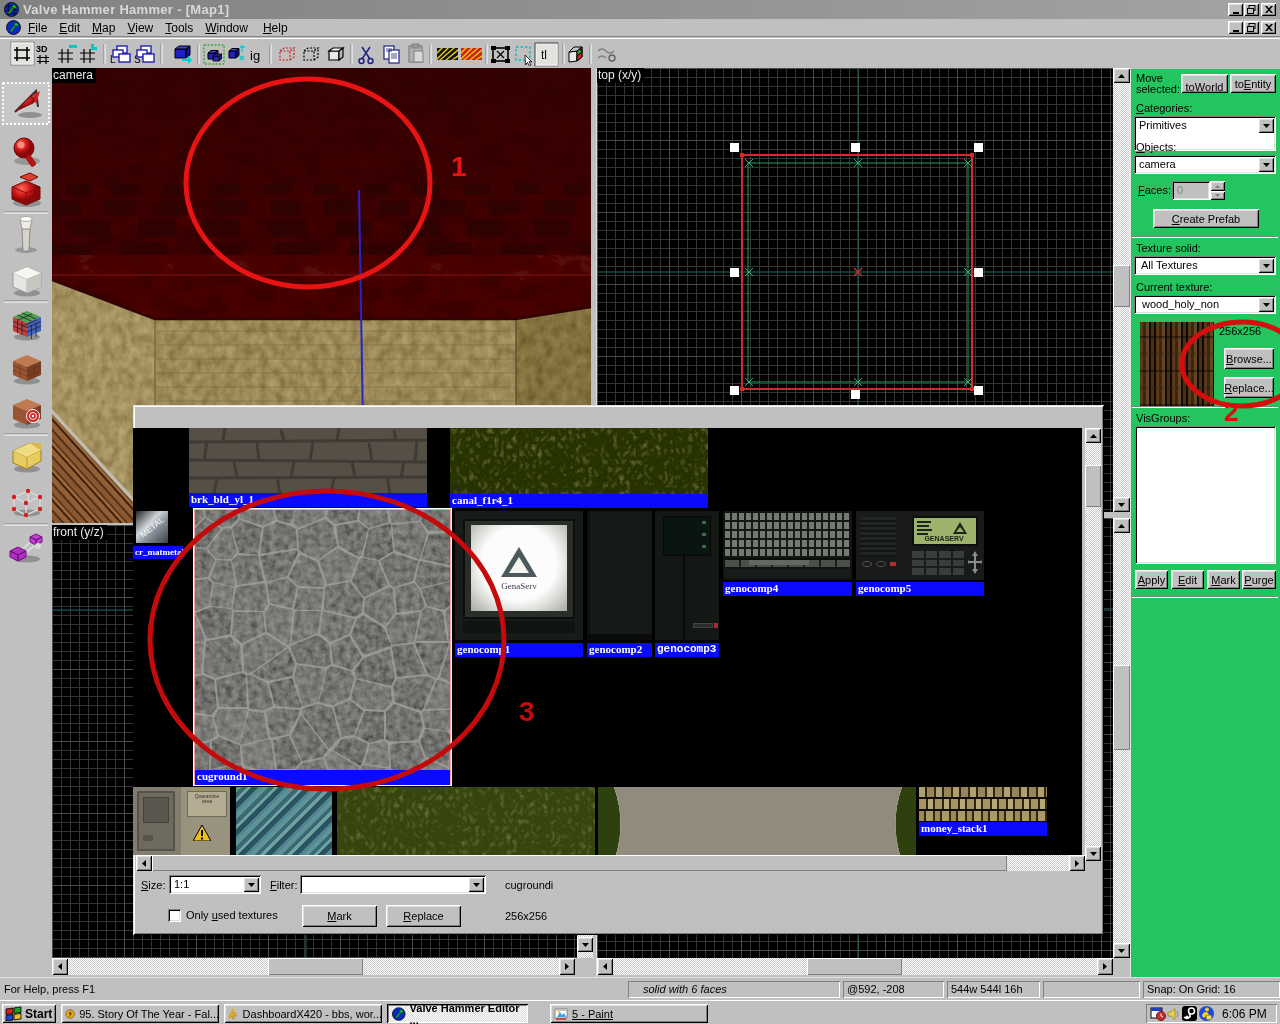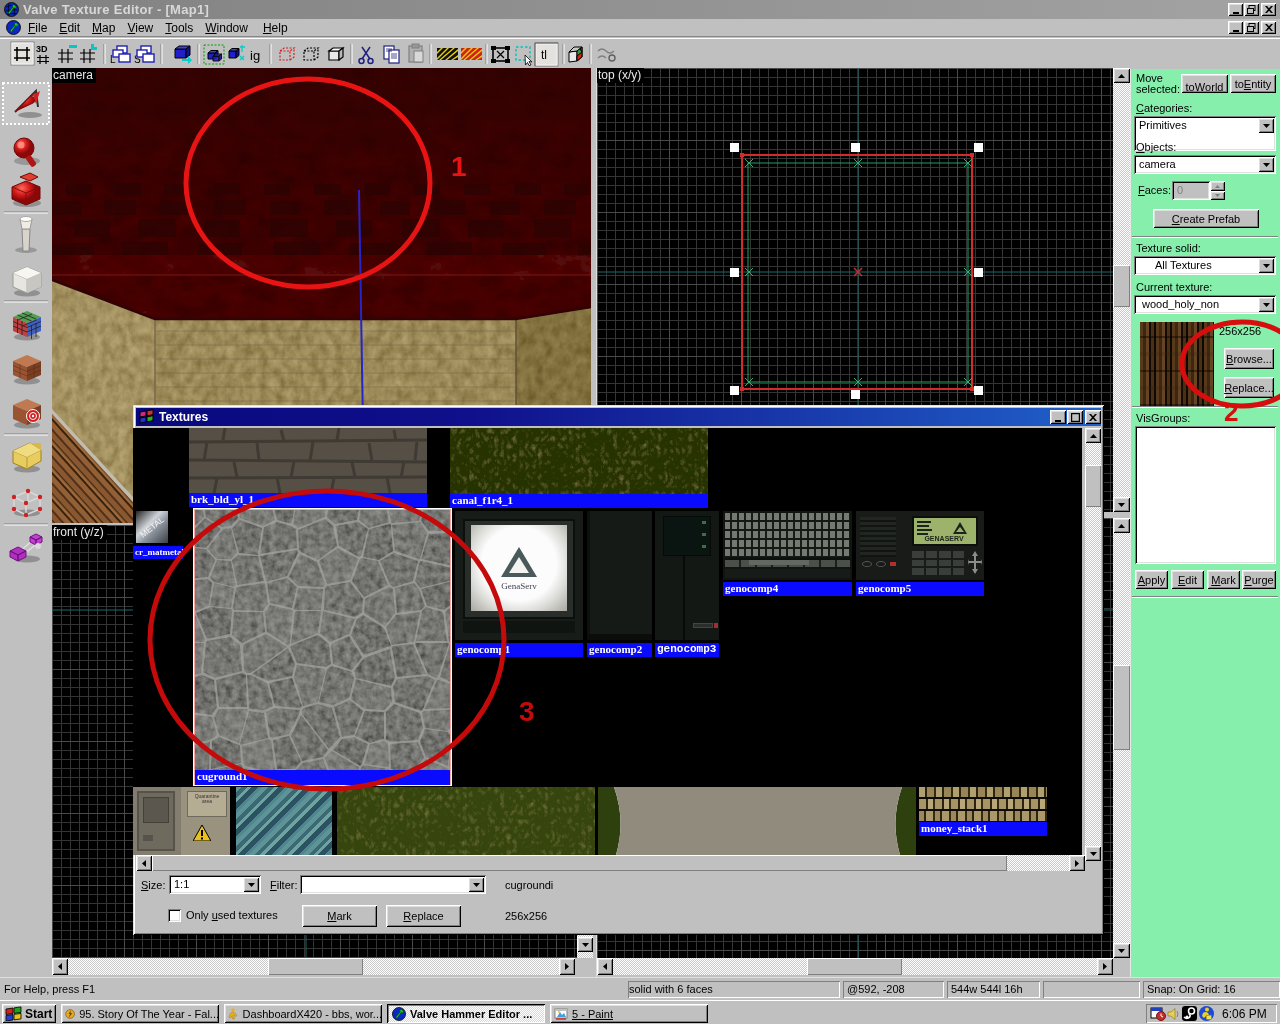--- a/index.html
+++ b/index.html
@@ -27,21 +27,21 @@
 </style>
 </head>
 <body>
 
 <div class="abs" style="left:0;top:0;width:1280px;height:19px;background:linear-gradient(to right,#818181,#a3a3a3);">
   <svg class="abs" style="left:4px;top:2px" width="15" height="15" viewBox="0 0 15 15">
     <circle cx="7.5" cy="7.5" r="7" fill="#0a28c4" stroke="#000" stroke-width="0.8"></circle>
     <path d="M2 5 Q7 2 13 4 M1.5 9 Q7 7 13.5 8 M3 12.5 Q8 11 12.5 11.5 M5 1.5 Q3.5 7 5 13.5 M10 1.5 Q11.5 7 10 13.5" stroke="#000" stroke-width="0.7" fill="none"></path>
     <path d="M4 11 L9 5 L8 4 L10 2.5 L12.5 5 L11 6.5 L10 5.5 L5.5 12 Z" fill="#18d018" stroke="#004400" stroke-width="0.5"></path>
   </svg>
-  <span style="position:absolute;left:23px;top:2px;font-weight:bold;font-size:13px;color:#d8d8d8;letter-spacing:0.3px;">Valve Texture Editor - [Map1]</span>
+  <span style="position:absolute;left:23px;top:2px;font-weight:bold;font-size:13px;color:#d8d8d8;letter-spacing:0.3px;">Valve Hammer Hammer - [Map1]</span>
   <div class="abs btn" style="left:1228px;top:3px;width:15px;height:13px;">
       <div style="width:6px;height:2px;background:#000;margin-top:7px;"></div>
     </div>
   <div class="abs btn" style="left:1244px;top:3px;width:15px;height:13px;">
      <svg width="9" height="9">
         <rect x="2" y="0.5" width="6" height="5" fill="none" stroke="#000"></rect>
         <rect x="0.5" y="3.5" width="6" height="5" fill="#c0c0c0" stroke="#000"></rect>
       </svg>
   </div>
   <div class="abs btn" style="left:1261px;top:3px;width:15px;height:13px;">
@@ -610,21 +610,21 @@
       </div>
     <div class="arrowbtn abs" style="left:500px;top:0;width:16px;height:17px;">
         <svg width="4" height="7">
           <path d="M4 3.5 L0 0 L0 7 Z"></path>
         </svg>
       </div>
     <div class="abs raised1" style="left:210px;top:0;width:95px;height:17px;background:#c0c0c0;"></div>
   </div>
 </div>
 
-<div id="rightpanel" class="abs" style="left:1130px;top:69px;width:150px;height:908px;background:#86efac;box-shadow:inset 1px 0 0 #e8e8e8;">
+<div id="rightpanel" class="abs" style="left:1130px;top:69px;width:150px;height:908px;background:#22c55e;box-shadow:inset 1px 0 0 #e8e8e8;">
   <div class="abs" style="left:6px;top:4px;line-height:11px;">Move<br>selected:</div>
   <div class="abs btn" style="left:51px;top:5px;width:47px;height:19px;align-items:flex-end;">to<u>W</u>orld</div>
   <div class="abs btn" style="left:100px;top:5px;width:46px;height:19px;">to<u>E</u>ntity</div>
   <div class="abs" style="left:6px;top:33px;"><u>C</u>ategories:</div>
   <div class="abs field" style="left:4px;top:47px;width:142px;height:35px;">
     <span style="position:absolute;left:5px;top:3px;">Primitives</span>
     <div class="arrowbtn abs" style="right:2px;top:2px;width:16px;height:15px;">
         <svg width="7" height="4">
           <path d="M3.5 4 L7 0 L0 0 Z"></path>
         </svg>
@@ -650,21 +650,21 @@
     <div class="arrowbtn abs" style="left:0;top:10px;width:15px;height:9px;">
         <svg width="5" height="3">
           <path d="M2.5 3 L5 0 L0 0Z" fill="#808080"></path>
         </svg>
       </div>
   </div>
   <div class="abs btn" style="left:23px;top:140px;width:106px;height:19px;"><u>C</u>reate Prefab</div>
   <div class="abs" style="left:2px;top:167px;width:146px;height:2px;box-shadow:inset 0 1px 0 #808080, inset 0 -1px 0 #fff;"></div>
   <div class="abs" style="left:6px;top:173px;">Texture solid:</div>
   <div class="abs field" style="left:4px;top:187px;width:142px;height:19px;">
-    <span style="position:absolute;left:21px;top:3px;">All Textures</span>
+    <span style="position:absolute;left:7px;top:3px;">All Textures</span>
     <div class="arrowbtn abs" style="right:2px;top:2px;width:16px;height:15px;">
         <svg width="7" height="4">
           <path d="M3.5 4 L7 0 L0 0 Z"></path>
         </svg>
       </div>
   </div>
   <div class="abs" style="left:6px;top:212px;">Current texture:</div>
   <div class="abs field" style="left:4px;top:226px;width:142px;height:19px;">
     <span style="position:absolute;left:8px;top:3px;">wood_holy_non</span>
     <div class="arrowbtn abs" style="right:2px;top:2px;width:16px;height:15px;">
@@ -683,44 +683,20 @@
   <div class="abs field" style="left:5px;top:357px;width:141px;height:138px;"></div>
   <div class="abs btn" style="left:5px;top:501px;width:33px;height:19px;"><u>A</u>pply</div>
   <div class="abs btn" style="left:41px;top:501px;width:33px;height:19px;"><u>E</u>dit</div>
   <div class="abs btn" style="left:77px;top:501px;width:33px;height:19px;"><u>M</u>ark</div>
   <div class="abs btn" style="left:112px;top:501px;width:34px;height:19px;"><u>P</u>urge</div>
   <div class="abs" style="left:2px;top:527px;width:146px;height:2px;box-shadow:inset 0 1px 0 #808080, inset 0 -1px 0 #fff;"></div>
 </div>
 
 <div id="dialog" class="abs raised" style="left:133px;top:405px;width:971px;height:530px;background:#c0c0c0;">
 
-  <div class="abs" style="left:3px;top:3px;width:965px;height:18px;background:linear-gradient(to right,#08087e 0%,#10108c 35%,#2060c8 100%);">
-    <svg class="abs" style="left:3px;top:1px" width="16" height="16" viewBox="0 0 16 16">
-      <g transform="translate(1,2) skewY(-10)">
-        <rect x="0" y="1" width="6" height="5" fill="#d02880" stroke="#000" stroke-width="1"></rect>
-        <rect x="7" y="1" width="6" height="5" fill="#d03030" stroke="#000" stroke-width="1"></rect>
-        <rect x="0" y="7" width="6" height="5" fill="#2830d0" stroke="#000" stroke-width="1"></rect>
-        <rect x="7" y="7" width="6" height="5" fill="#28b028" stroke="#000" stroke-width="1"></rect>
-      </g>
-    </svg>
-    <span style="position:absolute;left:23px;top:2px;font-weight:bold;font-size:12px;color:#fff;">Textures</span>
-    <div class="abs btn" style="left:914px;top:2px;width:16px;height:14px;">
-        <div style="width:6px;height:2px;background:#000;margin-top:7px;"></div>
-      </div>
-    <div class="abs btn" style="left:931px;top:2px;width:16px;height:14px;">
-        <svg width="9" height="9">
-          <rect x="0.5" y="0.5" width="8" height="8" fill="none" stroke="#000" stroke-width="1.4"></rect>
-        </svg>
-      </div>
-    <div class="abs btn" style="left:949px;top:2px;width:16px;height:14px;">
-        <svg width="8" height="7" viewBox="0 0 8 7">
-          <path d="M0 0 L2 0 L4 2.2 L6 0 L8 0 L5 3.5 L8 7 L6 7 L4 4.8 L2 7 L0 7 L3 3.5 Z" fill="#000"></path>
-        </svg>
-      </div>
-  </div>
 
   <div class="abs" style="left:0px;top:23px;width:949px;height:427px;background:#000;overflow:hidden;">
 
     <svg class="abs" style="left:56px;top:0" width="238" height="65">
       <defs>
           <filter id="stonef">
             <feTurbulence type="fractalNoise" baseFrequency="0.08 0.1" numOctaves="4" seed="21"></feTurbulence>
             <feColorMatrix type="matrix" values="0 0 0 0 0.50 0 0 0 0 0.48 0 0 0 0 0.44 0 0 0 0 1"></feColorMatrix>
             <feComposite operator="in" in2="SourceGraphic"></feComposite>
             <feBlend in2="SourceGraphic" mode="multiply"></feBlend>
@@ -1050,21 +1026,21 @@
   <ellipse cx="308" cy="183" rx="122" ry="104" fill="none" stroke="#e81414" stroke-width="5"></ellipse>
   <text x="451" y="176" font-size="28" font-weight="bold" fill="#e81414" font-family="Liberation Sans">1</text>
   <ellipse cx="1242" cy="364" rx="60" ry="42" fill="none" stroke="#d80e0e" stroke-width="5"></ellipse>
   <text x="1224" y="421" font-size="26" font-weight="bold" fill="#d80e0e" font-family="Liberation Sans">2</text>
   <ellipse cx="327" cy="640" rx="177" ry="149" fill="none" stroke="#c40a0a" stroke-width="5"></ellipse>
   <text x="519" y="721" font-size="28" font-weight="bold" fill="#c40a0a" font-family="Liberation Sans">3</text>
 </svg>
 
 <div class="abs" style="left:0;top:977px;width:1280px;height:23px;background:#c0c0c0;border-top:1px solid #dfdfdf;">
   <span style="position:absolute;left:4px;top:5px;">For Help, press F1</span>
-  <div class="abs sunken1" style="left:628px;top:3px;width:212px;height:17px;padding:2px 1px;">solid with 6 faces</div>
+  <div class="abs sunken1" style="left:628px;top:3px;width:212px;height:17px;padding:2px 15px;font-style:italic;">solid with 6 faces</div>
   <div class="abs sunken1" style="left:843px;top:3px;width:101px;height:17px;padding:2px 4px;">@592, -208</div>
   <div class="abs sunken1" style="left:947px;top:3px;width:93px;height:17px;padding:2px 4px;">544w 544l 16h</div>
   <div class="abs sunken1" style="left:1043px;top:3px;width:97px;height:17px;"></div>
   <div class="abs sunken1" style="left:1143px;top:3px;width:137px;height:17px;padding:2px 4px;">Snap: On Grid: 16</div>
 </div>
 
 <div id="taskbar" class="abs" style="left:0;top:1000px;width:1280px;height:24px;background:#c0c0c0;border-top:1px solid #fff;">
   <div class="abs btn" style="left:2px;top:3px;width:54px;height:19px;justify-content:flex-start;padding-left:3px;">
     <svg width="17" height="15" viewBox="0 0 17 15">
       <g transform="translate(1,1) skewY(-8)">
@@ -1083,21 +1059,21 @@
       </svg>
     <span style="margin-left:4px;">95. Story Of The Year - Fal...</span>
   </div>
   <div class="abs btn" style="left:224px;top:3px;width:158px;height:19px;justify-content:flex-start;padding-left:4px;white-space:nowrap;overflow:hidden;">
     <svg width="13" height="14" viewBox="0 0 13 14">
         <circle cx="6" cy="2.5" r="2.2" fill="#e8b020"></circle>
         <path d="M3 6 Q6 4 9 6 L11 9 L9 10 L7 8 L8 13 L5.5 13 L5 9 L3 12 L1 11 Z" fill="#e8b020" stroke="#a07010" stroke-width="0.5"></path>
       </svg>
     <span style="margin-left:4px;">DashboardX420 - bbs, wor...</span>
   </div>
-  <div class="abs" style="left:387px;top:3px;width:158px;height:19px;background-image:conic-gradient(#fff 25%, #d8d8d8 0 50%, #fff 0 75%, #d8d8d8 0);background-size:2px 2px;box-shadow:inset 1px 1px 0 #000, inset -1px -1px 0 #fff, inset 2px 2px 0 #808080;display:flex;align-items:center;padding-left:5px;">
+  <div class="abs" style="left:387px;top:3px;width:141px;height:19px;background-image:conic-gradient(#fff 25%, #d8d8d8 0 50%, #fff 0 75%, #d8d8d8 0);background-size:2px 2px;box-shadow:inset 1px 1px 0 #000, inset -1px -1px 0 #fff, inset 2px 2px 0 #808080;display:flex;align-items:center;padding-left:5px;">
     <svg width="14" height="14" viewBox="0 0 15 15">
         <circle cx="7.5" cy="7.5" r="7" fill="#0a28c4" stroke="#000" stroke-width="0.8"></circle>
         <path d="M4 11 L9 5 L8 4 L10 2.5 L12.5 5 L11 6.5 L10 5.5 L5.5 12 Z" fill="#18d018" stroke="#004400" stroke-width="0.5"></path>
       </svg>
     <b style="margin-left:4px;">Valve Hammer Editor ...</b>
   </div>
   <div class="abs btn" style="left:550px;top:3px;width:158px;height:19px;justify-content:flex-start;padding-left:4px;white-space:nowrap;overflow:hidden;">
     <svg width="14" height="14" viewBox="0 0 14 14">
         <rect x="1" y="2" width="12" height="9" fill="#fff" stroke="#808080"></rect>
         <rect x="1" y="2" width="12" height="2" fill="#c0c0c0"></rect>

